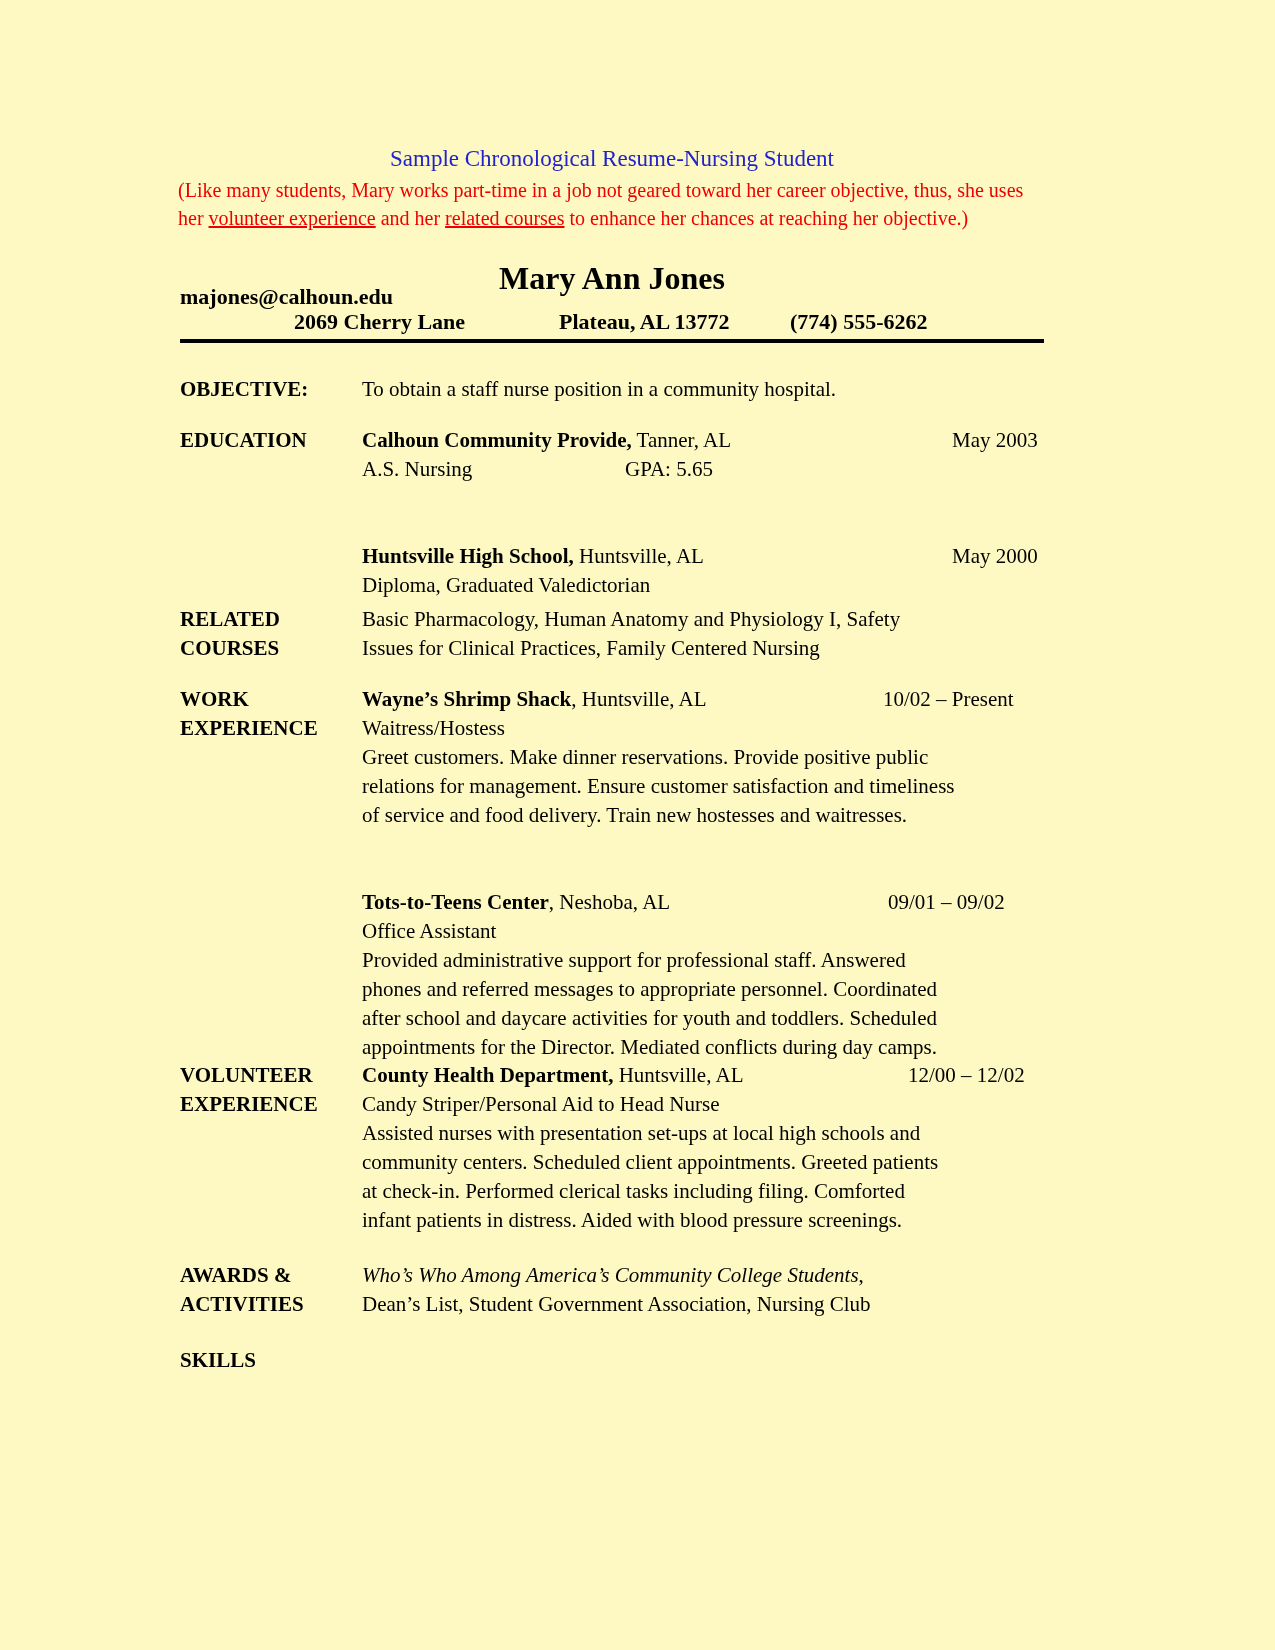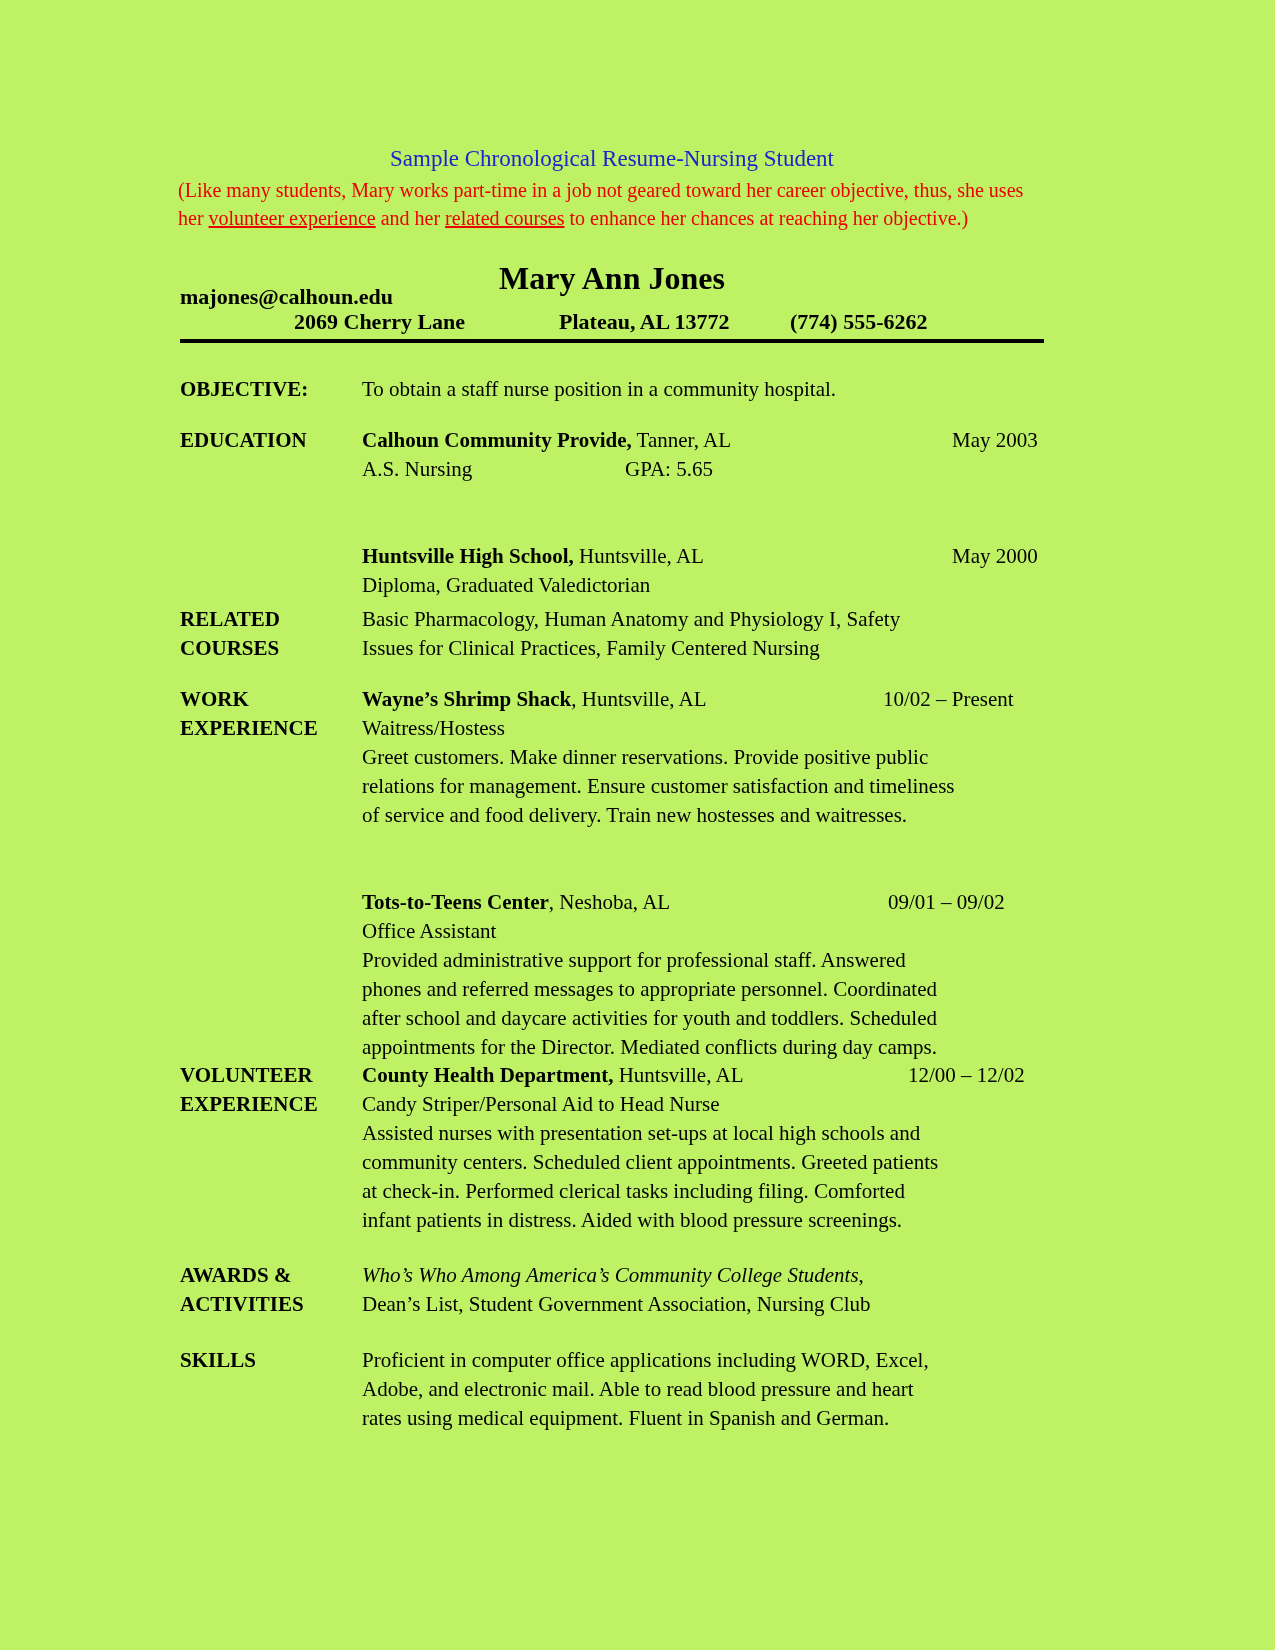--- a/index.html
+++ b/index.html
@@ -1,20 +1,20 @@
 <!DOCTYPE html>
 <html><head>
 <meta charset="utf-8">
 <style>
   html, body { margin: 0; padding: 0; background: #ffffff; }
   .page {
     position: relative;
     width: 1275px;
     height: 1650px;
-    background: #bef264;
+    background: #fef9c3;
     font-family: "Liberation Serif", "DejaVu Serif", serif;
     color: #000000;
     overflow: hidden;
   }
   .title {
     position: absolute;
     top: 146px; left: 180px; width: 864px;
     text-align: center;
     font-size: 23px;
     color: #2222cc;
@@ -208,18 +208,15 @@
 
   <div class="row row-awards">
     <span class="label">AWARDS &amp;
 ACTIVITIES</span>
     <div class="content pre"><span class="ital">Who’s Who Among America’s Community College Students</span><span>,
 Dean’s List, Student Government Association, Nursing Club</span></div>
   </div>
 
   <div class="row row-skills">
     <span class="label">SKILLS</span>
-    <div class="content pre">Proficient in computer office applications including WORD, Excel,
-Adobe, and electronic mail. Able to read blood pressure and heart
-rates using medical equipment. Fluent in Spanish and German.</div>
   </div>
 
 </div>
 
 </body></html>

